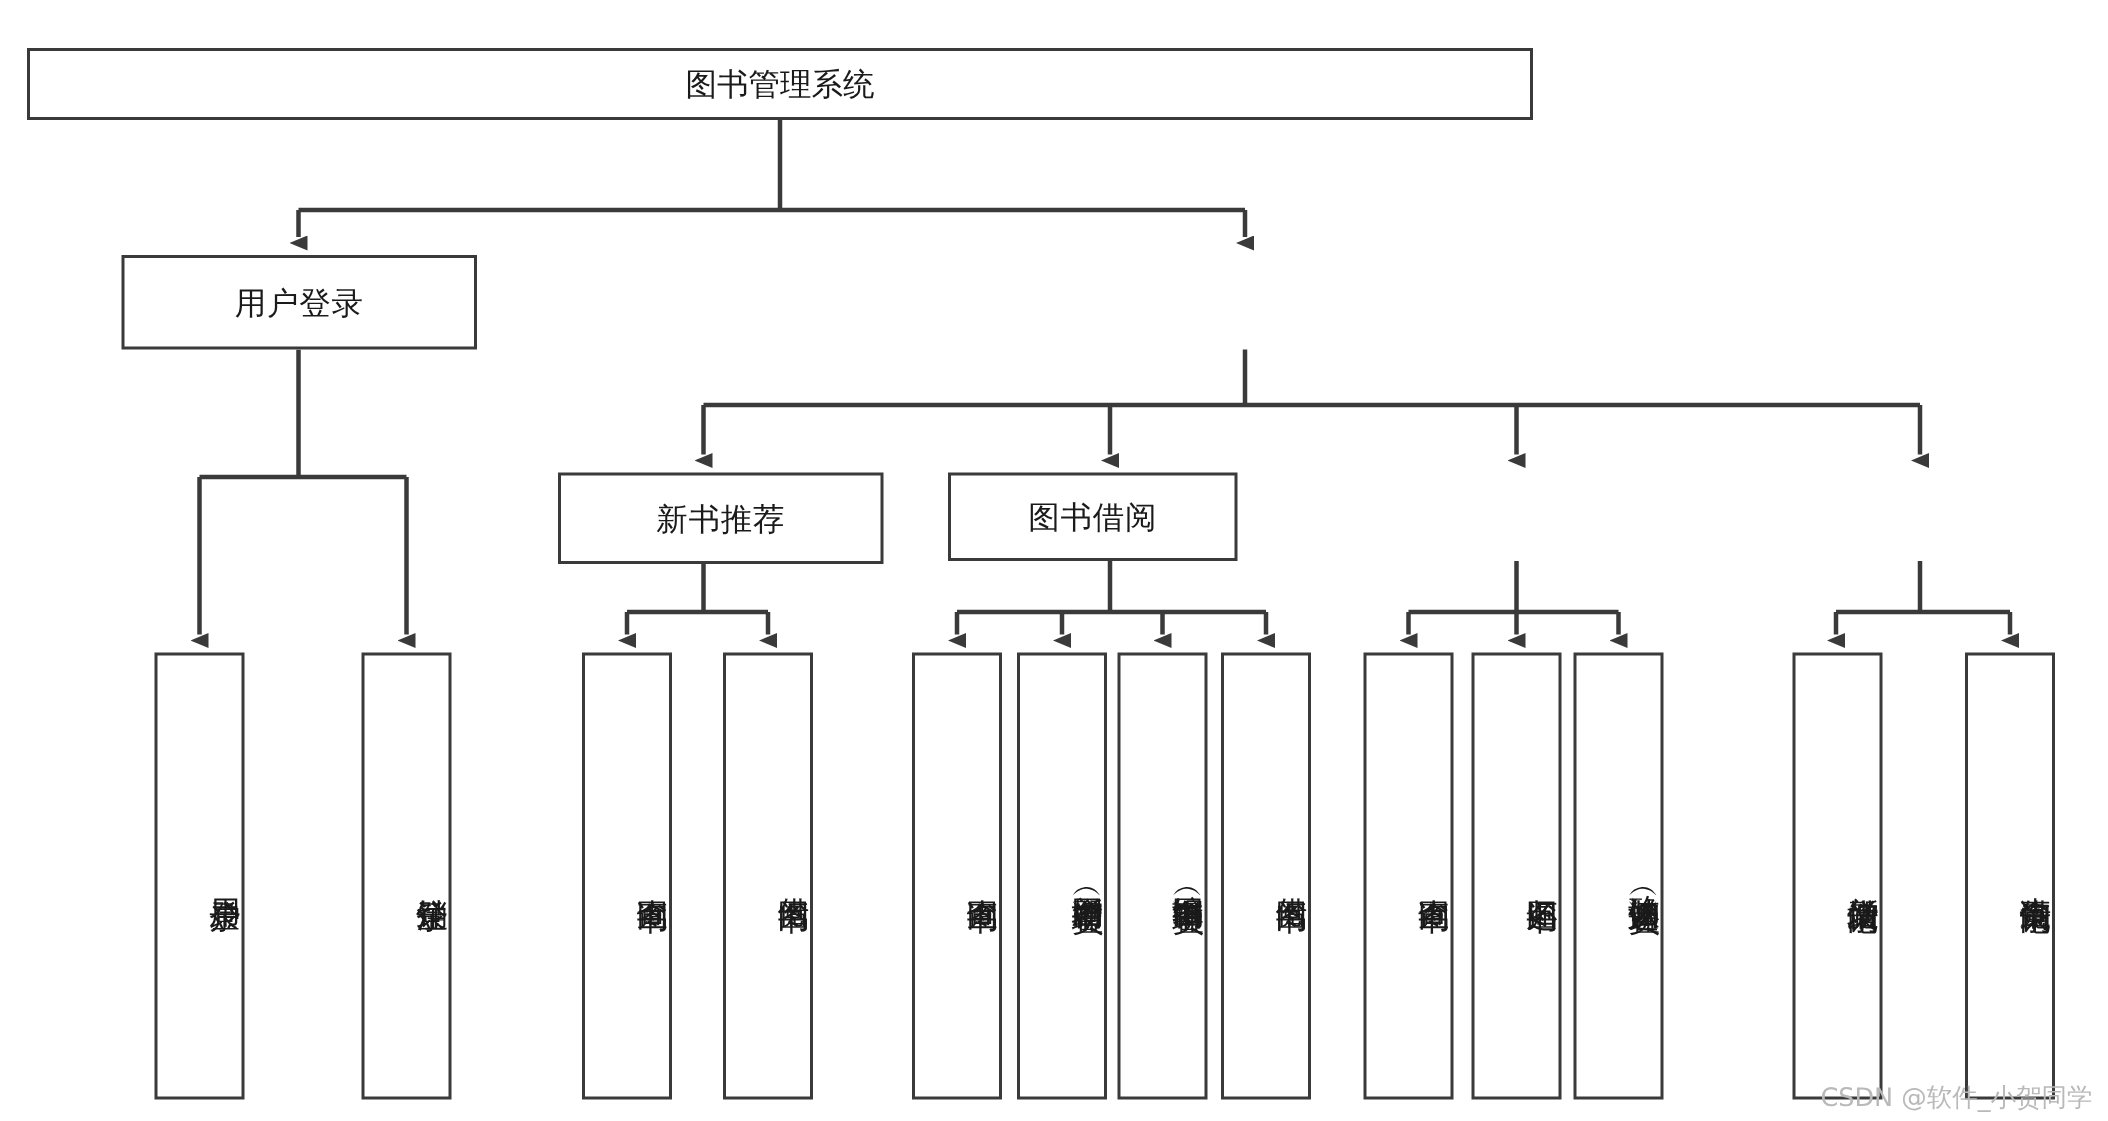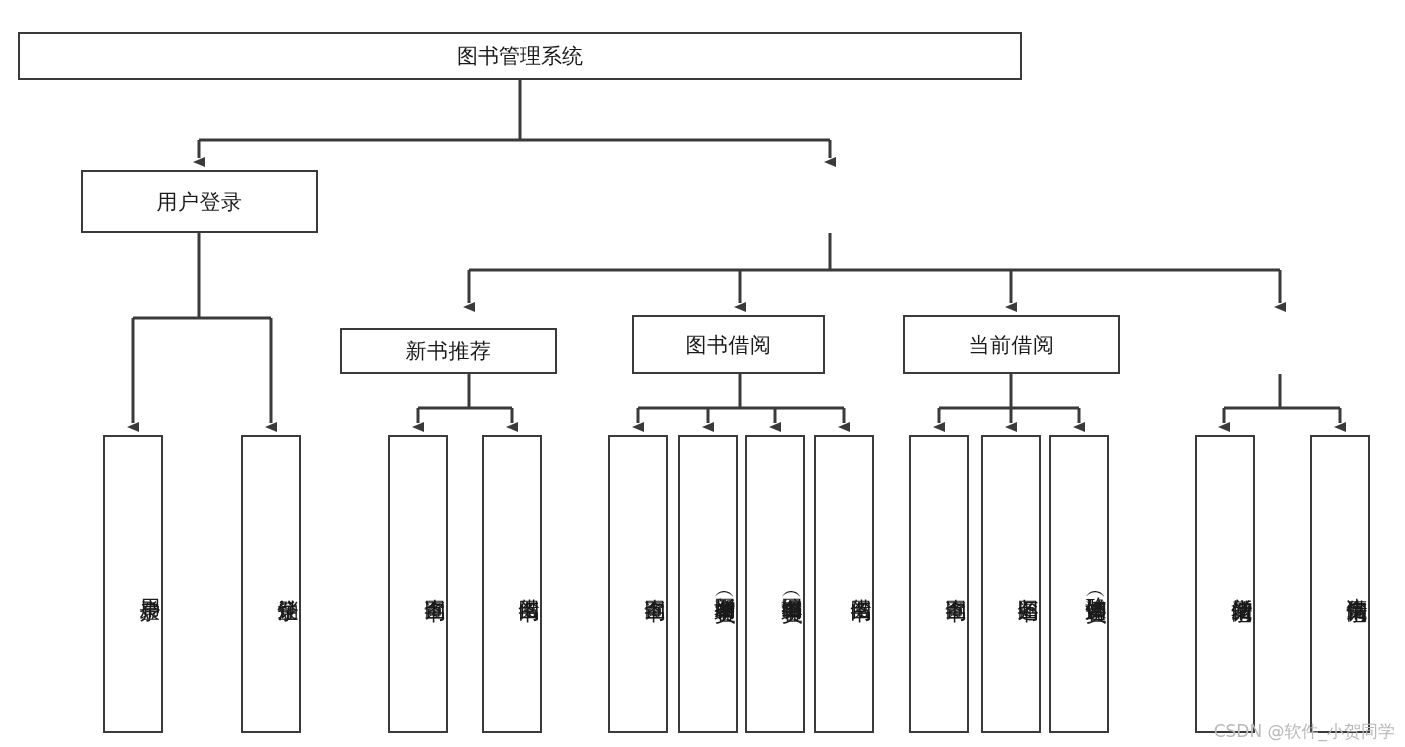--- a/index.html
+++ b/index.html
@@ -125,28 +125,25 @@
   </svg>
 
   <div class="node node-root" style="left:18px; top:12px; width:1004px; height:48px;margin-top:20px;">
     <span>图书管理系统</span>
   </div>
 
   <div class="node node-h" style="left:81px; top:170px; width:237px; height:63px;">
     <span>用户登录</span>
   </div>
 
-  <div class="node node-h" style="left:340px; top:315px; width:217px; height:46px;margin-top:13px;">
+  <div class="node node-h" style="left:372px; top:315px; width:217px; height:61px;">
     <span>新书推荐</span>
   </div>
   <div class="node node-h" style="left:632px; top:315px; width:193px; height:59px;">
     <span>图书借阅</span>
-  </div>
-  <div class="node node-h" style="left:903px; top:315px; width:217px; height:59px;">
-    <span>当前借阅</span>
   </div>
 
   <div class="node node-v" style="left:103px; top:435px; width:60px; height:298px;">
     <span class="vtext">用户登录</span>
   </div>
   <div class="node node-v" style="left:241px; top:435px; width:60px; height:298px;">
     <span class="vtext">注销登录</span>
   </div>
 
   <div class="node node-v" style="left:388px; top:435px; width:60px; height:298px;">

